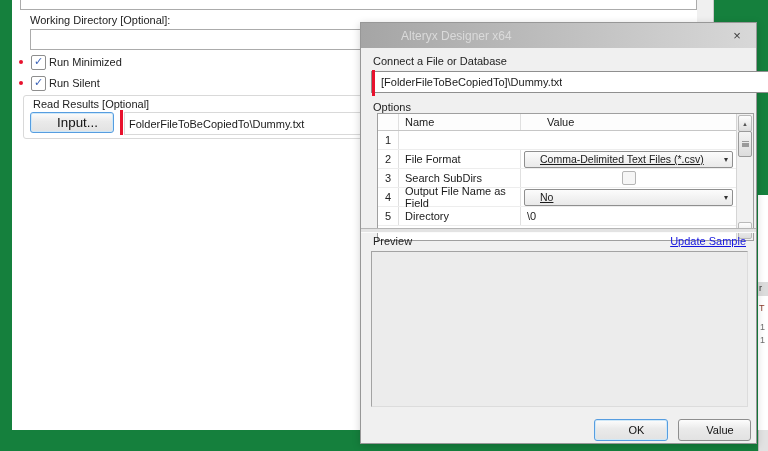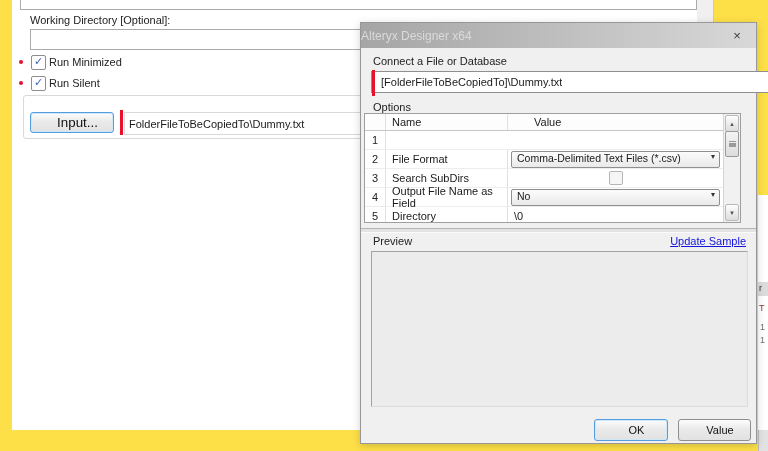--- a/index.html
+++ b/index.html
@@ -1,16 +1,16 @@
 <!DOCTYPE html>
 <html><head>
 <meta charset="utf-8">
 <style>
   html,body{margin:0;padding:0;background:#f0f0f0;}
-  #stage{position:relative;width:768px;height:451px;background:#fde047;overflow:hidden;
+  #stage{position:relative;width:768px;height:451px;background:#15803d;overflow:hidden;
          font-family:"Liberation Sans","DejaVu Sans",sans-serif;font-size:11px;color:#1a1a1a;}
   .abs{position:absolute;}
 
   
   #white-panel{left:12px;top:0;width:685px;height:430px;background:#ffffff;}
   #panel-scroll-strip{left:697px;top:0;width:16px;height:430px;background:#f0f0f0;border-right:1px solid #c9c9c9;}
   .cut-input{left:20px;top:-12px;width:675px;height:20px;background:#fff;border:1px solid #ababab;}
   .lbl{color:#222;white-space:nowrap;}
   .txt-input{background:#fff;border:1px solid #ababab;}
   .req-dot{width:4px;height:4px;border-radius:50%;background:#e8112d;}
@@ -23,40 +23,40 @@
   .btn-focus{border:1px solid #569de0;box-shadow:inset 0 0 0 1px #cfe8f8;}
   .btn-normal{border:1px solid #8e8e8e;}
   .red-bar{width:3px;background:#e8112d;}
   .flat-field{background:#fff;border:1px solid #d9d9d9;display:flex;align-items:center;padding-left:4px;}
 
   
   #dialog{left:360px;top:22px;width:397px;height:422px;background:#f0f0f0;border:1px solid #979797;
           box-shadow:0 2px 8px rgba(0,0,0,.18);box-sizing:border-box;}
   #dlg-title{position:absolute;left:0;top:0;right:0;height:25px;
              background:linear-gradient(to right,#a5a5a5,#d8d8d8);display:flex;align-items:center;}
-  #dlg-title .t{color:#dadada;font-size:12px;padding-left:0;}
+  #dlg-title .t{color:#dadada;font-size:12px;padding-left:20px;margin-left:20px;}
   #dlg-close{position:absolute;right:4px;top:0;width:30px;height:25px;display:flex;align-items:center;
              justify-content:center;color:#3c3c3c;font-size:13px;cursor:default;}
   .combo{background:#fff;border:1px solid #8f8f8f;display:flex;align-items:center;box-sizing:border-box;}
   .combo .val{padding-left:8px;white-space:nowrap;overflow:hidden;}
   .combo-btn{position:absolute;right:2px;top:2px;bottom:2px;width:16px;border:1px solid #9f9f9f;border-radius:2px;
              background:linear-gradient(#f7f7f7,#dcdcdc);display:flex;align-items:center;justify-content:center;
              font-size:8px;color:#333;}
   
-  #opt-table{left:3px;top:90px;width:377px;height:110px;background:#fff;border:1px solid #9f9f9f;
+  #opt-table{left:16px;top:90px;width:377px;height:128px;background:#fff;border:1px solid #9f9f9f;
              box-sizing:border-box;overflow:hidden;}
   .tbl-inner{position:absolute;left:0;top:0;right:17px;bottom:0;}
   .tbl-hdr{display:flex;height:16px;border-bottom:1px solid #c6c6c6;background:#fdfdfd;align-items:center;}
   .tbl-row{display:flex;height:18px;border-bottom:1px solid #ededed;align-items:center;background:#fff;}
   .c-num{width:20px;height:100%;border-right:1px solid #e0e0e0;display:flex;align-items:center;justify-content:center;color:#222;}
   .c-name{width:122px;height:100%;border-right:1px solid #e0e0e0;display:flex;align-items:center;padding-left:6px;box-sizing:border-box;}
   .c-val{flex:1;height:100%;display:flex;align-items:center;padding:0 3px;box-sizing:border-box;}
   .cell-drop{flex:1;height:15px;border:1px solid #8f8f8f;border-radius:2px;
-             background:linear-gradient(#fcfcfc,#e9e9e9);display:flex;align-items:flex-start;
-             padding-left:5px;position:relative;font-size:10.5px;white-space:nowrap;overflow:hidden;}
+             background:linear-gradient(#fcfcfc,#e9e9e9);display:flex;align-items:center;
+             padding-left:15px;position:relative;font-size:10.5px;white-space:nowrap;overflow:hidden;text-decoration:underline;}
   .cell-drop .arr{position:absolute;right:4px;font-size:8px;color:#333;}
   .cell-check{width:12px;height:12px;border:1px solid #b5b5b5;background:#f6f6f6;margin:0 auto;border-radius:2px;
               display:flex;align-items:center;justify-content:center;}
   
   .vscroll{position:absolute;right:0;top:0;bottom:0;width:17px;background:#f1f1f1;border-left:1px solid #d5d5d5;box-sizing:border-box;}
   .sc-btn{position:absolute;left:1px;right:1px;height:15px;border:1px solid #b9b9b9;border-radius:2px;
           background:linear-gradient(#fdfdfd,#ddd);display:flex;align-items:center;justify-content:center;
           font-size:6px;color:#555;}
   .sc-thumb{position:absolute;left:1px;right:1px;top:17px;height:24px;border:1px solid #9a9a9a;border-radius:2px;
             background:linear-gradient(#f4f4f4,#dcdcdc);display:flex;align-items:center;justify-content:center;}
@@ -91,20 +91,21 @@
      </div>
      <div class="abs lbl" style="left:49px;top:56px;">Run Minimized</div>
       <div class="abs req-dot" style="left:19px;top:81px;"></div>
      <div class="abs win-check" style="left:31px;top:76px;">
        <span class="mark">✓</span>
      </div>
      <div class="abs lbl" style="left:49px;top:77px;">Run Silent</div>
     </div>
 
   <div class="abs group-box" style="left:23px;top:95px;width:672px;height:42px;"></div>
+  <div class="abs lbl" style="left:30px;top:98px;background:#fff;padding:0 3px;">Read Results [Optional]</div>
   <button class="abs btn btn-focus" style="left:30px;top:112px;width:84px;height:21px;">Input...</button>
   <div class="abs red-bar" style="left:120px;top:110px;height:25px;"></div>
   <div class="abs flat-field" style="left:124px;top:112px;width:571px;height:21px;">
     <span>FolderFileToBeCopiedTo\Dummy.txt</span>
   </div>
 
   <div class="abs" id="right-sliver">
     <div class="abs" style="left:0;top:87px;width:10px;height:14px;background:#dcdcdc;"></div>
     <span class="frag" style="left:1px;top:88px;color:#333;">r</span>
     <span class="frag" style="left:1px;top:108px;color:#8b3a2a;">T</span>

